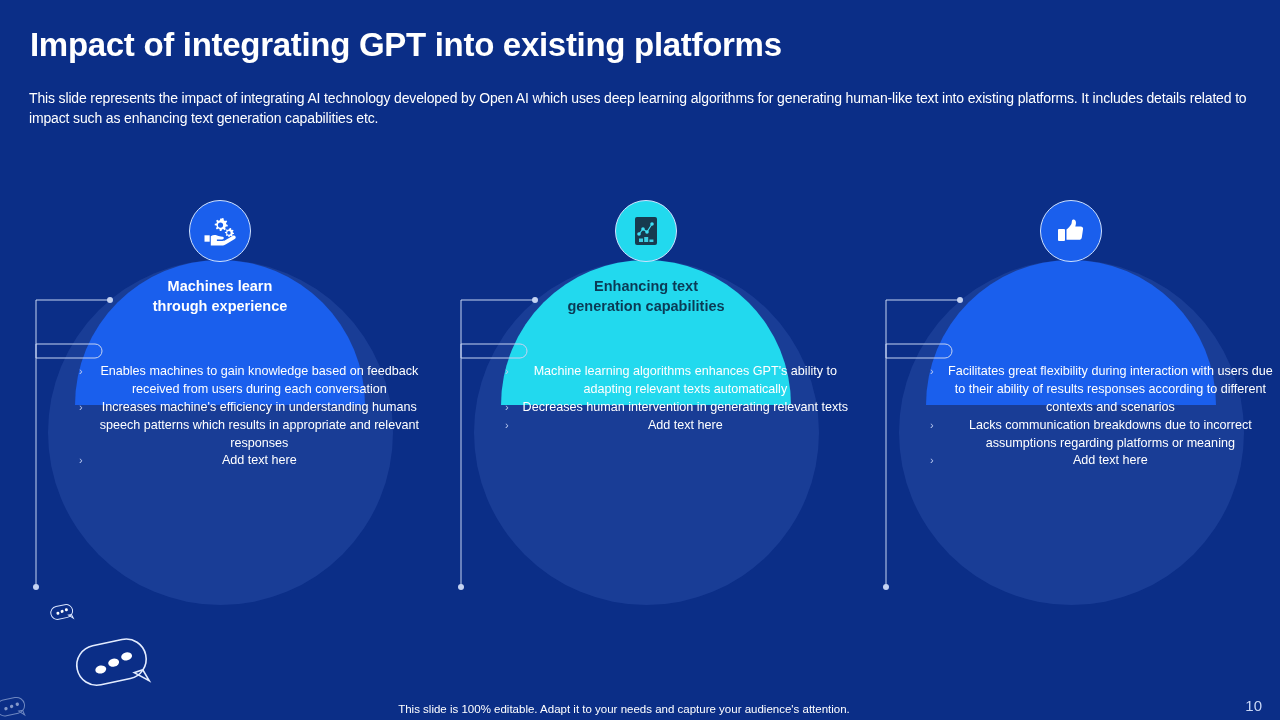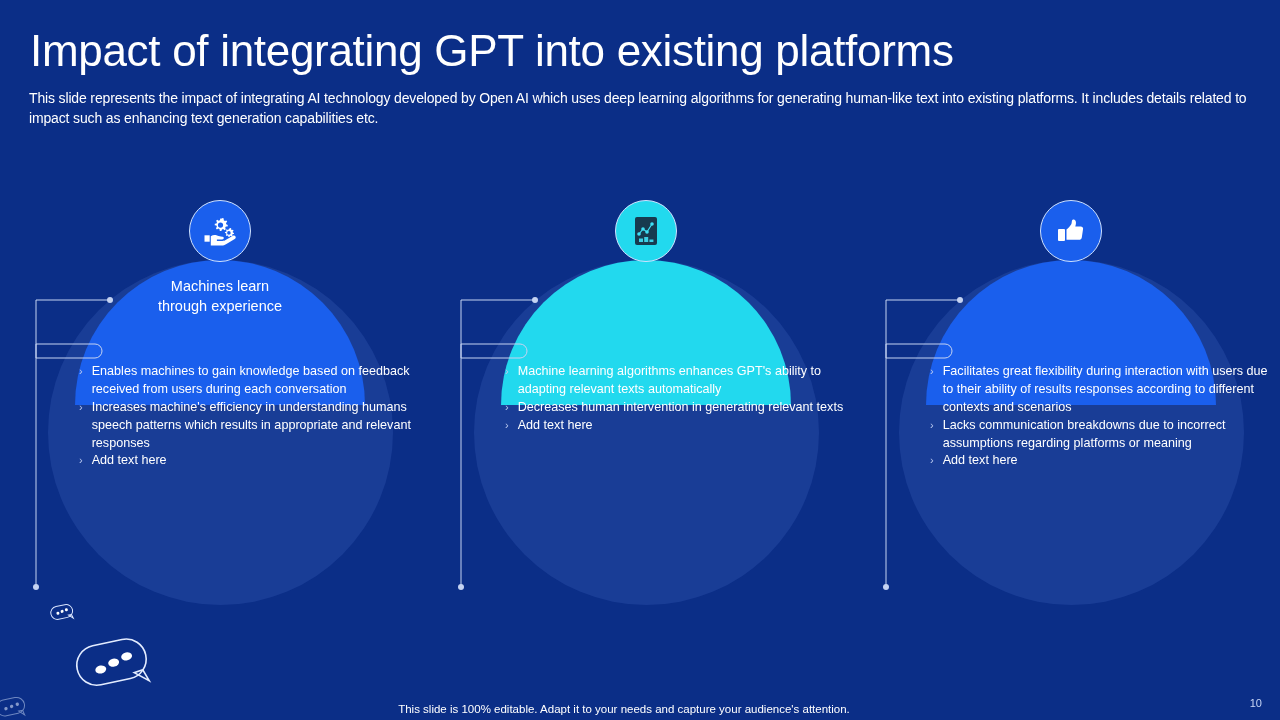--- a/index.html
+++ b/index.html
@@ -7,21 +7,21 @@
   body {
     background:#0b2e87;
     font-family:"Liberation Sans", sans-serif;
     color:#ffffff;
     position:relative;
   }
 
   
   .slide-title{
     position:absolute; left:30px; top:27px;
-    font-size:44px; font-weight:normal; letter-spacing:-0.3px;
+    font-size:33px; font-weight:bold; letter-spacing:-0.3px;
     color:#ffffff; line-height:1.1;
   }
   .slide-subtitle{
     position:absolute; left:29px; top:88px; width:1222px;
     font-size:14px; line-height:1.45; color:#ffffff;
     letter-spacing:-0.15px;
   }
 
   
   .columns{ position:absolute; left:0; top:0; width:1280px; height:720px; }
@@ -41,21 +41,21 @@
   
   .dome{
     position:absolute; left:50%; top:65px;
     width:290px; height:290px; margin-left:-145px;
     border-radius:50%;
     clip-path: inset(0 0 50% 0);
   }
   .dome-label{
     position:absolute; left:50%; top:82px;
     width:260px; margin-left:-130px;
-    text-align:center; font-size:14.5px; font-weight:normal;
+    text-align:center; font-size:14.5px; font-weight:bold;
     line-height:1.35; z-index:4;
   }
 
   
   .icon-badge{
     position:absolute; left:50%; top:5px;
     width:62px; height:62px; margin-left:-31px;
     border-radius:50%;
     border:1.5px solid #cfe2ff;
     display:flex; align-items:center; justify-content:center;
@@ -67,21 +67,21 @@
   .bullets{
     position:absolute; left:72px; top:168px; width:348px;
     z-index:5;
   }
   .bullet{
     display:flex; gap:9px; align-items:flex-start;
     font-size:12.6px; line-height:1.42; color:#ffffff;
     margin-bottom:0px;
   }
   .bullet .chev{ color:#b9c9ef; font-size:11px; line-height:1.62; flex:0 0 auto; }
-  .bullet .btxt{ flex:1 1 auto; }
+  .bullet .btxt{ flex:1 1 auto;text-align:center; }
 
   
   .connector{ position:absolute; top:195px; width:120px; height:410px; z-index:3; }
   .c-0{ left:25px; }
   .c-1{ left:450px; }
   .c-2{ left:875px; }
   .connector svg{ display:block; }
 
   
   .deco{ position:absolute; z-index:2; pointer-events:none; }
@@ -89,21 +89,21 @@
   .deco-big{  left:72px; top:633px; }
   .deco-corner{ left:-6px; top:694px; opacity:.55; }
 
   
   .footer-note{
     position:absolute; left:0; top:703px; width:1248px;
     text-align:center; font-size:11.5px; color:#ffffff;
   }
   .page-num{
     position:absolute; right:18px; top:697px;
-    font-size:11px; color:#c8d6f5;
+    font-size:15px; color:#c8d6f5;
   }
 </style>
 </head>
 <body style="background: rgb(11, 46, 135);">
 
 <div>
 
   <div class="slide-title">Impact of integrating GPT into existing platforms</div>
   <div class="slide-subtitle">This slide represents the impact of integrating AI technology developed by Open AI which uses deep learning algorithms for generating human-like text into existing platforms. It includes details related to impact such as enhancing text generation capabilities etc.</div>
 
@@ -135,20 +135,21 @@
         <div class="bullet">
           <span class="chev">›</span>
           <span class="btxt">Add text here</span>
         </div>
       </div>
     </div>
 
     <div class="col col-1">
       <div class="big-circle" style="background: rgba(120, 165, 255, 0.13);"></div>
       <div class="dome" style="background: rgb(34, 217, 238);"></div>
+      <div class="dome-label" style="color: rgb(11, 58, 85);">Enhancing text<br>generation capabilities</div>
       <div class="icon-badge" style="background: rgb(34, 217, 238);">
         <svg width="34" height="34" viewBox="0 0 34 34" aria-hidden="true">
           <rect x="6" y="3" width="22" height="28" rx="2" fill="#173a4f"></rect>
           <g stroke="#3fe0f5" stroke-width="1.2" fill="none">
             <path d="M10 20l4-5 4 3 5-8"></path>
           </g>
           <g fill="#3fe0f5">
             <circle cx="10" cy="20" r="1.8"></circle>
             <circle cx="14" cy="15" r="1.8"></circle>
             <circle cx="18" cy="18" r="1.8"></circle>

